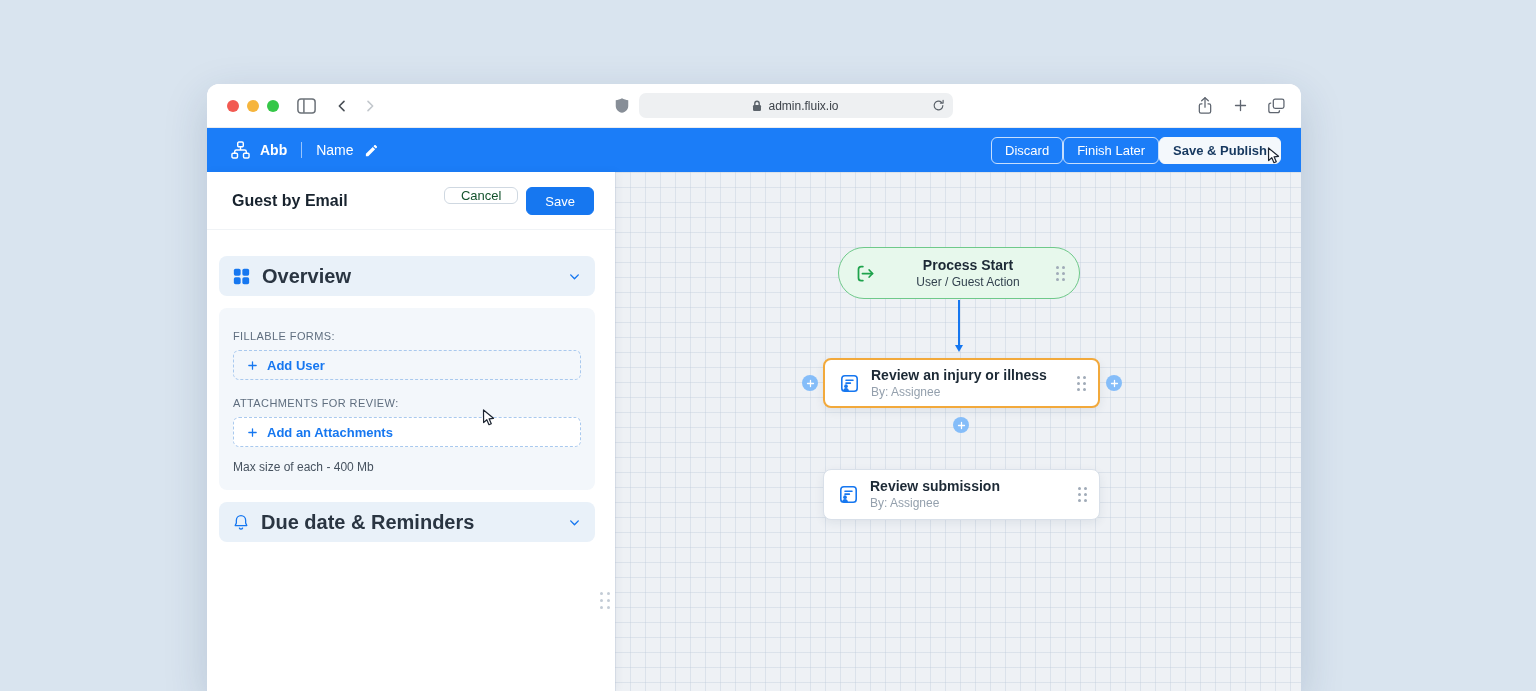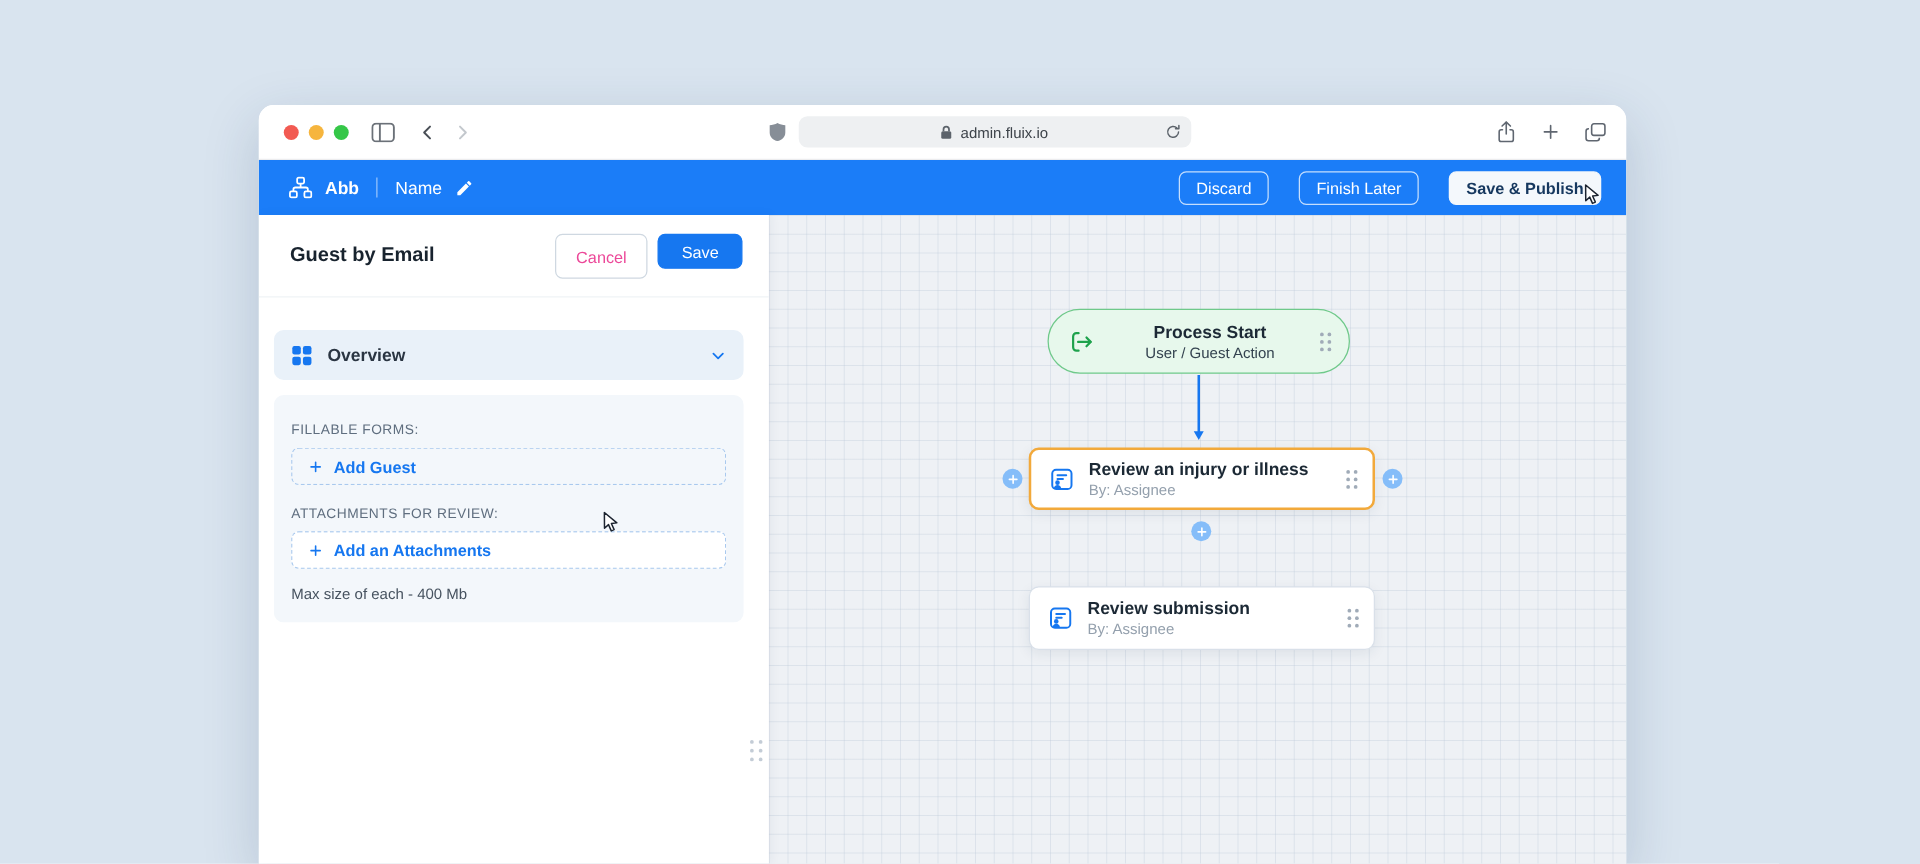--- a/index.html
+++ b/index.html
@@ -53,21 +53,21 @@
     height:44px; flex:0 0 44px;
     background:#1b7df8;
     display:flex; align-items:center;
     padding:0 20px 0 24px;
     color:#fff;
   }
   .topbar-left { display:flex; align-items:center; gap:10px; }
   .wf-abbr { font-size:14px; font-weight:700; }
   .wf-divider { width:1px; height:16px; background:rgba(255,255,255,.55); margin:0 4px; }
   .wf-name { font-size:14px; font-weight:400; }
-  .topbar-right { margin-left:auto; display:flex; gap:24px; align-items:center; }
+  .topbar-right { margin-left:auto; display:flex; gap:0; align-items:center; }
   .tb-btn {
     height:27px; padding:0 13px; border-radius:6px;
     font-size:13px; font-family:inherit; cursor:pointer;
     border:1px solid rgba(255,255,255,.75);
     background:transparent; color:#fff;
   }
   .tb-btn.primary {
     background:#f4f8fc; border-color:#f4f8fc; color:#16385f; font-weight:600;
   }
 
@@ -81,35 +81,35 @@
     box-shadow:2px 0 8px rgba(30,50,80,.06);
   }
   .panel-head {
     display:flex; align-items:center;
     padding:15px 21px 14px 25px;
     border-bottom:1px solid #f0f3f6;
   }
   .panel-title { font-size:16px; font-weight:700; color:#18232e; }
   .panel-head-btns { margin-left:auto; display:flex; gap:8px; }
   .btn-cancel {
-    height:36px; padding:0 16px; border-radius:6px; font-size:13px; font-family:inherit;
-    background:#fff; border:1px solid #cfd8e1; color:#ec4899; cursor:pointer;
+    height:17px; padding:0 16px; border-radius:6px; font-size:13px; font-family:inherit;
+    background:#fff; border:1px solid #cfd8e1; color:#14532d; cursor:pointer;
   }
   .btn-save {
     height:28px; padding:0 18px; border-radius:6px; font-size:13px; font-family:Liberation Sans, sans-serif;
     background:#1677f0; border:1px solid #1677f0; color:#fff; cursor:pointer;
   }
   .accordion { padding:26px 20px 0 12px; }
   .acc-item { border-radius:8px; margin-bottom:12px; overflow:hidden; }
   .acc-head {
     height:40px; background:#e9f1f9;
     display:flex; align-items:center; gap:12px;
     padding:0 14px; cursor:pointer;
   }
-  .acc-label { font-size:14px; font-weight:600; color:#2a3542; }
+  .acc-label { font-size:20px; font-weight:600; color:#2a3542; }
   .acc-chevron { margin-left:auto; display:flex; }
   .acc-body { background:#f3f7fb; padding:10px 14px 16px 14px; }
   .field-label {
     font-size:11px; letter-spacing:.4px; color:#5f6e7f;
     margin:12px 0 8px 0; text-transform:uppercase;
   }
   .dash-btn {
     width:100%; height:30px; border-radius:6px;
     border:1px dashed #a9c9ee; background:transparent;
     display:flex; align-items:center; gap:9px; padding:0 13px;
@@ -315,35 +315,51 @@
 
         <div class="acc-item">
           <div class="acc-body">
             <div class="field-label">FILLABLE FORMS:</div>
             <button class="dash-btn">
               <span class="chrome-icon">
                 <svg width="11" height="11" viewBox="0 0 24 24" fill="none">
                     <path d="M12 4v16M4 12h16" stroke="#1677f0" stroke-width="2.8" stroke-linecap="round"></path>
                   </svg>
               </span>
-              <span>Add Guest</span>
+              <span>Add User</span>
             </button>
             <div class="field-label" style="margin-top:17px">ATTACHMENTS FOR REVIEW:</div>
             <button class="dash-btn white">
               <span class="chrome-icon">
                 <svg width="11" height="11" viewBox="0 0 24 24" fill="none">
                     <path d="M12 4v16M4 12h16" stroke="#1677f0" stroke-width="2.8" stroke-linecap="round"></path>
                   </svg>
               </span>
               <span>Add an Attachments</span>
             </button>
             <div class="max-note">Max size of each - 400 Mb</div>
           </div>
         </div>
 
+        <div class="acc-item">
+          <div class="acc-head">
+            <span class="chrome-icon">
+              <svg width="16" height="17" viewBox="0 0 20 22" fill="none" stroke="#1677f0" stroke-width="1.7" stroke-linecap="round" stroke-linejoin="round">
+                  <path d="M10 2a6 6 0 0 0-6 6v3.5L2.5 15h15L16 11.5V8a6 6 0 0 0-6-6z"></path>
+                  <path d="M8 18.3a2.2 2.2 0 0 0 4 0"></path>
+                </svg>
+            </span>
+            <span class="acc-label">Due date &amp; Reminders</span>
+            <span class="acc-chevron">
+              <svg width="13" height="13" viewBox="0 0 24 24" fill="none" stroke="#1677f0" stroke-width="2.6" stroke-linecap="round" stroke-linejoin="round">
+                  <path d="M5 9l7 7 7-7"></path>
+                </svg>
+            </span>
+          </div>
+        </div>
 
       </div>
 
       <div class="panel-resize">
         <i></i>
           <i></i>
           <i></i>
           <i></i>
           <i></i>
           <i></i>

